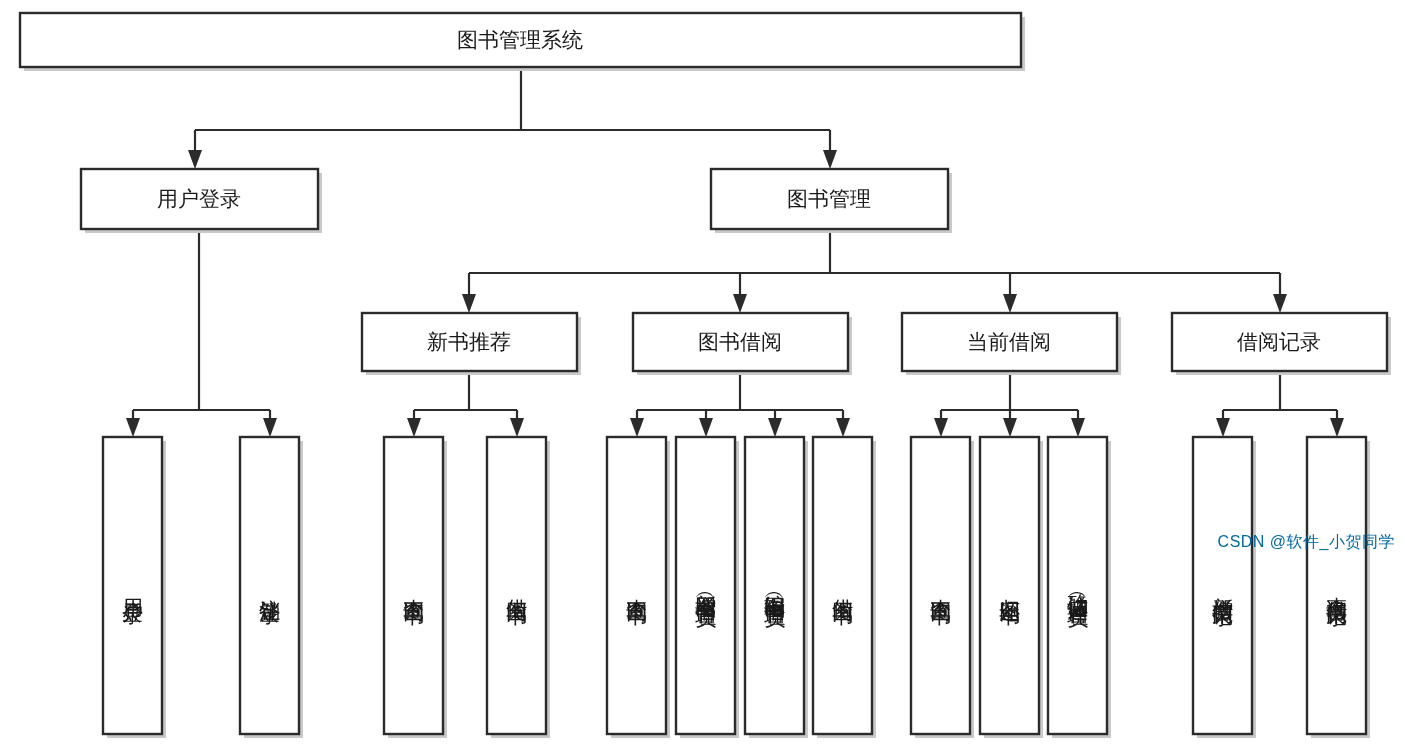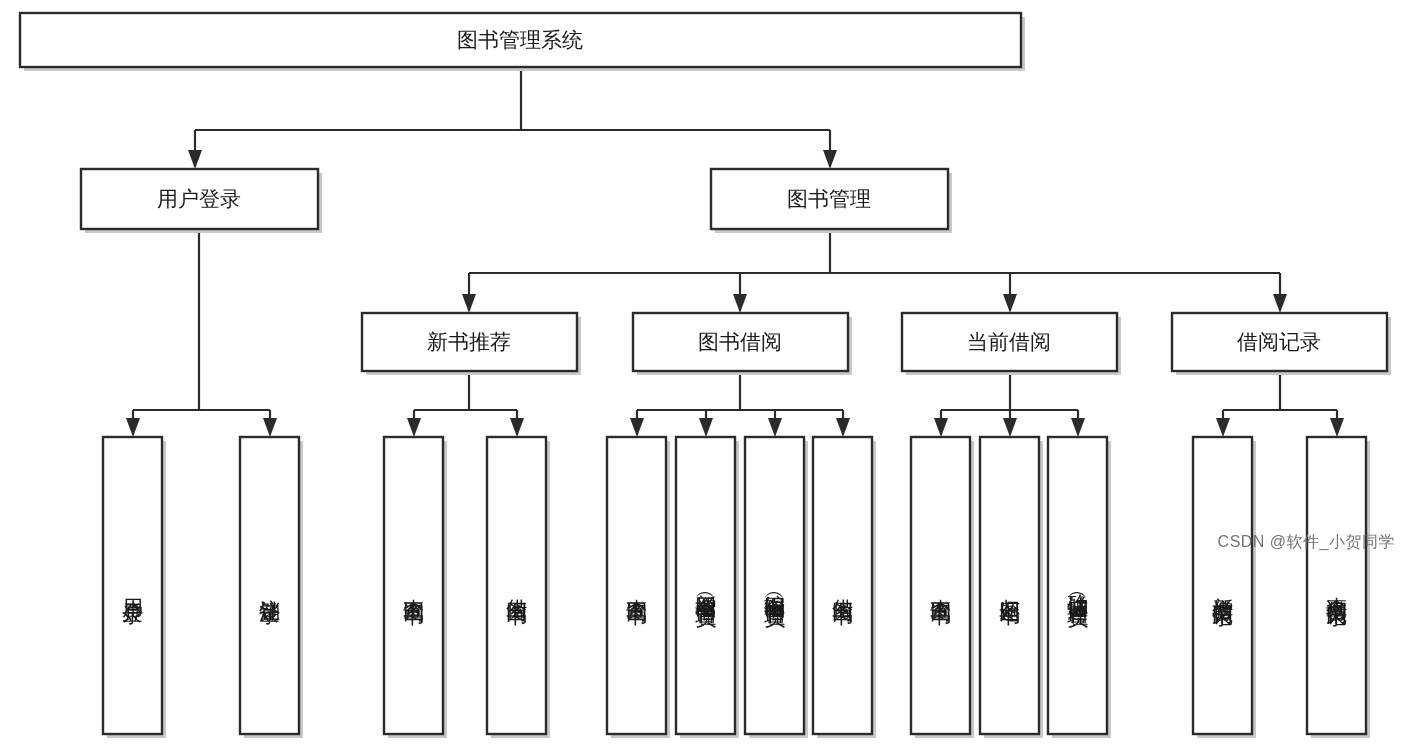--- a/index.html
+++ b/index.html
@@ -71,21 +71,21 @@
     color: #1a1a1a;
     white-space: nowrap;
     text-align: center;
   }
   #watermark {
     position: absolute;
     right: 10px;
     bottom: 6px;
     font-family: "Liberation Sans", "DejaVu Sans", sans-serif;
     font-size: 16px;
-    color: #737373;
+    color: #0369a1;
     letter-spacing: 0.5px;
     user-select: none;
   }
 </style>
 </head>
 <body>
 
 <div id="diagram-root">
 
   <svg id="flow" viewBox="0 0 1405 747">

